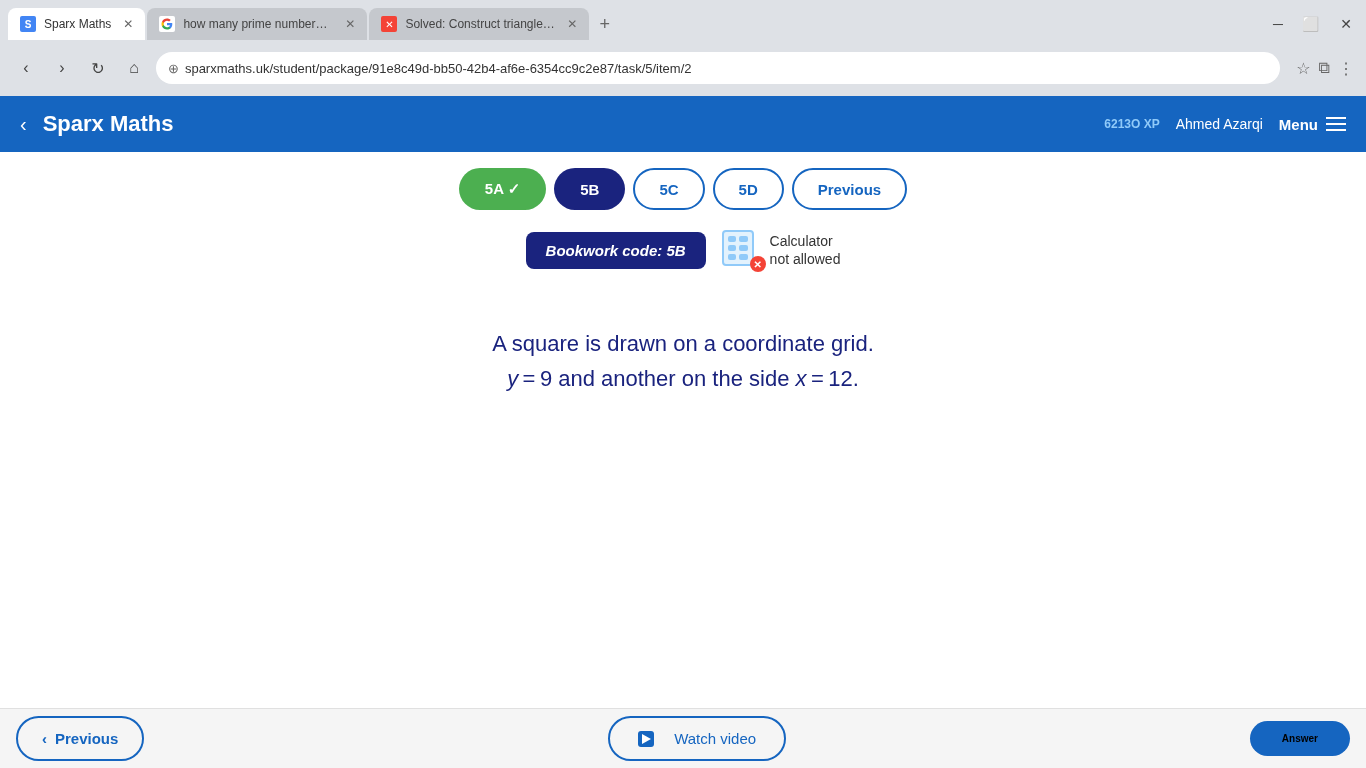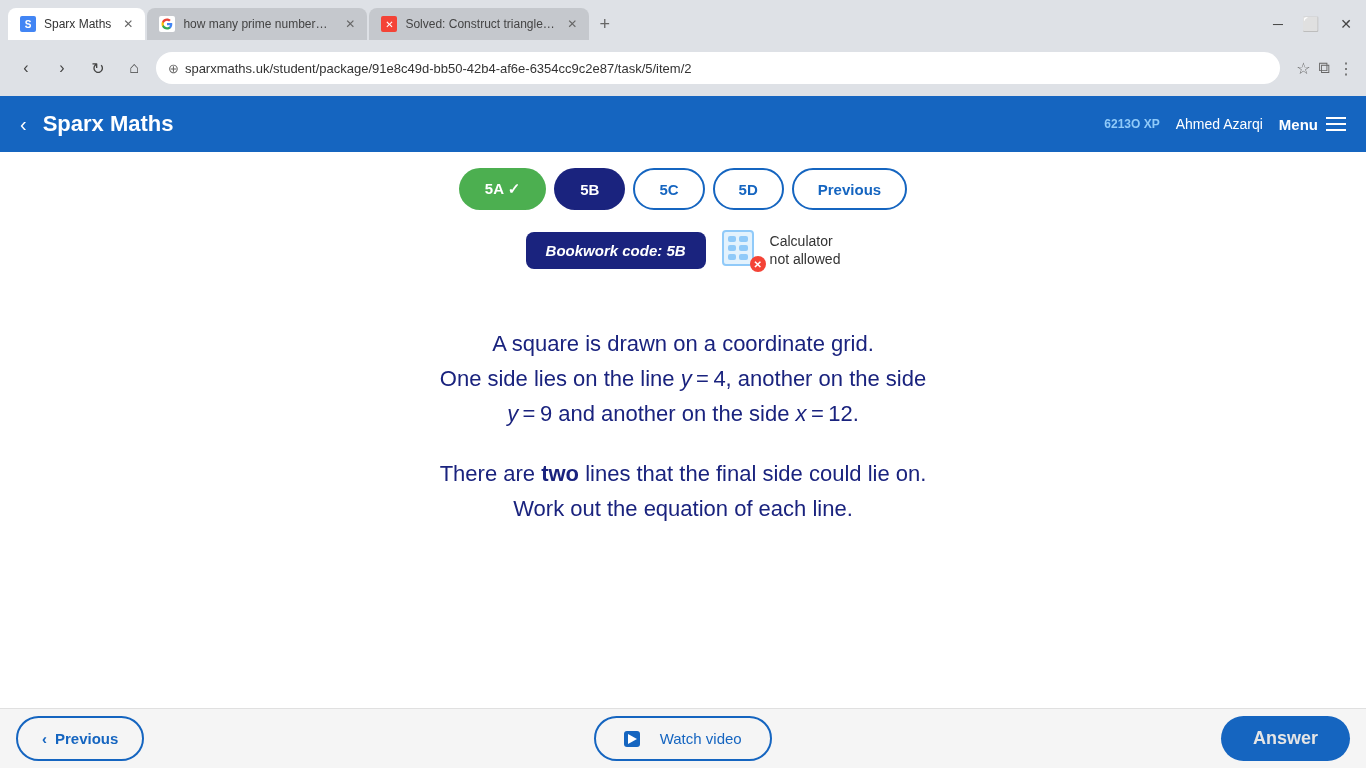--- a/index.html
+++ b/index.html
@@ -62,21 +62,21 @@
 
     
     .question-area { padding: 40px 80px 20px; text-align: center; }
     .question-text { font-size: 22px; color: #1a237e; line-height: 1.6; max-width: 780px; margin: 0 auto 24px; }
     .instruction-text { font-size: 22px; color: #1a237e; line-height: 1.6; max-width: 780px; margin: 0 auto; }
 
     
     .bottom-bar { position: fixed; bottom: 0; left: 0; right: 0; height: 60px; background: #f5f5f5; border-top: 1px solid #e0e0e0; display: flex; align-items: center; justify-content: space-between; padding: 0 16px; }
     .prev-btn { border: 2px solid #1565c0; background: transparent; color: #1565c0; padding: 12px 24px; border-radius: 24px; font-size: 15px; font-weight: 600; cursor: pointer; display: flex; align-items: center; gap: 8px; }
     .watch-btn { border: 2px solid #1565c0; background: transparent; color: #1565c0; padding: 12px 28px; border-radius: 24px; font-size: 15px; font-weight: 400; cursor: pointer; display: flex; align-items: center; gap: 20px; }
-    .answer-btn { background: #1565c0; color: #e5e5e5; padding: 12px 32px; border-radius: 24px; font-size: 18px; font-weight: 600; cursor: pointer; border: none; }
+    .answer-btn { background: #1565c0; color: #000000; padding: 12px 32px; border-radius: 24px; font-size: 10px; font-weight: 600; cursor: pointer; border: none; }
     .play-icon { width: 16px; height: 16px; background: #1565c0; border-radius: 3px; display: flex; align-items: center; justify-content: center; }
     .play-triangle { width: 0; height: 0; border-top: 5px solid transparent; border-bottom: 5px solid transparent; border-left: 9px solid white; margin-left: 1px; }
   </style>
 </head>
 <body>
 
 <div class="browser-chrome">
   <div class="tab-bar">
 
     <div class="tab active">
@@ -182,31 +182,22 @@
         <div>Calculator</div>
         <div>not allowed</div>
       </div>
     </div>
   </div>
 
   <div class="question-area">
     <div class="question-text">
       <p>A square is drawn on a coordinate grid.</p>
       <p>
-        One side lies on the line <em>y</em> = 4, another on the side
-      </p>
-      <p>
         <em>y</em> = 9 and another on the side <em>x</em> = 12.
       </p>
-    </div>
-    <div class="instruction-text">
-      <p>
-        There are <strong>two</strong> lines that the final side could lie on.
-      </p>
-      <p>Work out the equation of each line.</p>
     </div>
   </div>
 
 </div>
 
 <div class="bottom-bar">
   <button class="prev-btn">
     <span>‹</span>
     <span>Previous</span>
   </button>

